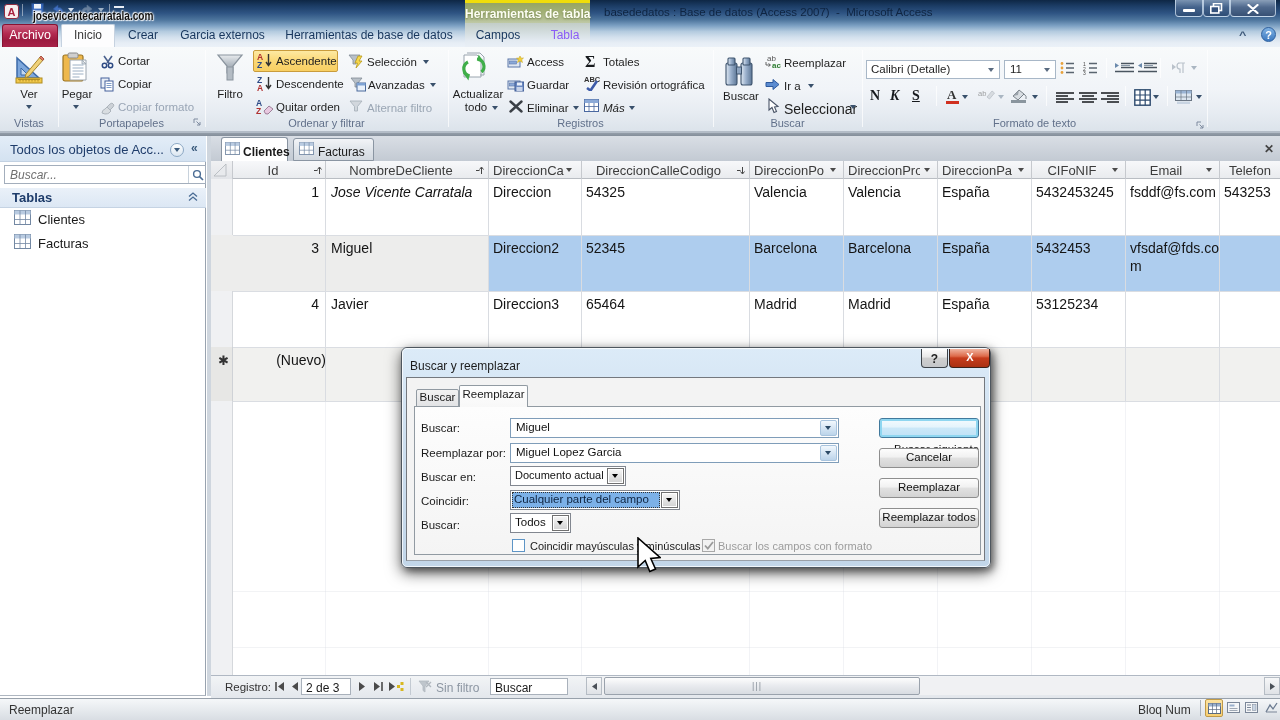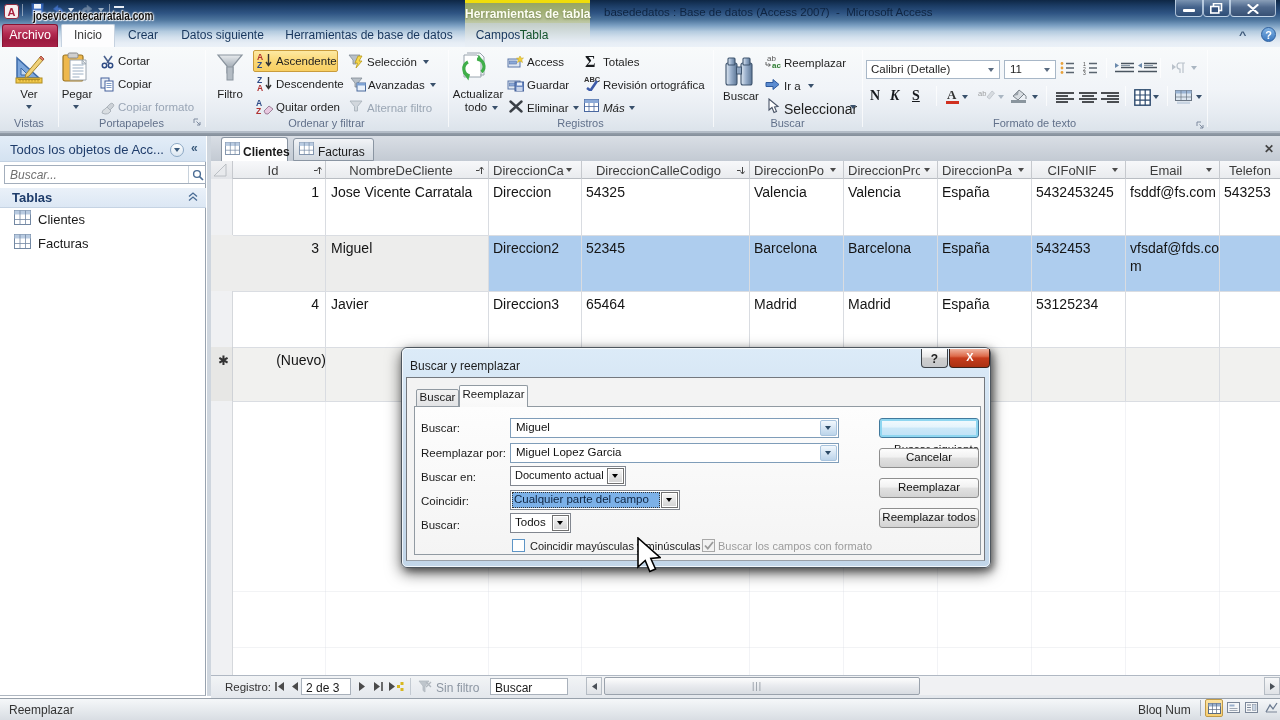--- a/index.html
+++ b/index.html
@@ -58,24 +58,24 @@
 
 <div class="tx" style="left:1240px;top:29px;font-size:9px;color:#3f5a7a;font-weight:bold;transform:scaleX(1.4);">˄</div>
 <div class="a" style="left:1261px;top:27px;width:15px;height:15px;border-radius:8px;background:linear-gradient(#7fb2e3,#3c78c0);border:1px solid #2d5f9e;"></div>
 <div class="tx" style="left:1261px;top:29px;width:15px;text-align:center;font-size:11px;font-weight:bold;color:#fff;">?</div>
 
 <div class="a" style="left:2px;top:24px;width:56px;height:23px;background:linear-gradient(#cb5d7c,#b32950 40%,#9c1b40 70%,#a72248);border-radius:3px 3px 0 0;border:1px solid #871332;border-bottom:none;"></div>
 <div class="tx" style="left:2px;top:28px;width:56px;text-align:center;font-size:12.5px;color:#fff;">Archivo</div>
 <div class="a" style="left:61px;top:24px;width:54px;height:23px;background:#fdfdfe;border:1px solid #c6d2e0;border-bottom:none;border-radius:2px 2px 0 0;"></div>
 <div class="tx" style="left:61px;top:28px;width:54px;text-align:center;font-size:12px;color:#3b3b3b;">Inicio</div>
 <div class="tx" style="left:119px;top:28px;width:48px;text-align:center;font-size:12px;color:#17365d;">Crear</div>
-<div class="tx" style="left:174px;top:28px;width:97px;text-align:center;font-size:12px;color:#17365d;">Datos siguiente</div>
+<div class="tx" style="left:174px;top:28px;width:97px;text-align:center;font-size:12px;color:#17365d;">Garcia externos</div>
 <div class="tx" style="left:277px;top:28px;width:184px;text-align:center;font-size:12px;color:#17365d;">Herramientas de base de datos</div>
 <div class="tx" style="left:466px;top:28px;width:64px;text-align:center;font-size:12px;color:#17365d;">Campos</div>
-<div class="tx" style="left:508px;top:28px;width:52px;text-align:center;font-size:12px;color:#14532d;">Tabla</div>
+<div class="tx" style="left:539px;top:28px;width:52px;text-align:center;font-size:12px;color:#8b5cf6;">Tabla</div>
 
 <div class="a" style="left:0;top:47px;width:1280px;height:84px;background:linear-gradient(#f8fafb,#f1f4f8 50%,#e7ecf2 78%,#dce3eb);"></div>
 <div class="a" style="left:0;top:131px;width:1280px;height:2px;background:#b3bcc7;"></div>
 <div class="sep" style="left:58px;top:50px;height:77px;"></div>
 <div class="sep" style="left:205px;top:50px;height:77px;"></div>
 <div class="sep" style="left:448px;top:50px;height:77px;"></div>
 <div class="sep" style="left:713px;top:50px;height:77px;"></div>
 <div class="sep" style="left:862px;top:50px;height:77px;"></div>
 <div class="sep" style="left:1207px;top:50px;height:77px;"></div>
 <div class="glabel" style="left:0;width:58px;">Vistas</div>
@@ -463,21 +463,21 @@
 <div class="vlnh" style="left:1219px;"></div>
 
 <div class="rowline" style="top:235px;"></div>
 <div class="rowline" style="top:291px;"></div>
 <div class="rowline" style="top:347px;"></div>
 <div class="rowline" style="top:401px;"></div>
 <div class="rowline" style="top:591px;opacity:.35;"></div>
 <div class="rowline" style="top:647px;opacity:.35;"></div>
 
 <div class="cell" style="left:233px;top:184px;width:86px;text-align:right;">1</div>
-<div class="cell" style="left:331px;top:184px;">Jose Vicente Carratala</div>
+<div class="cell" style="left:331px;top:184px;font-style:italic;">Jose Vicente Carratala</div>
 <div class="cell" style="left:493px;top:184px;">Direccion</div>
 <div class="cell" style="left:586px;top:184px;">54325</div>
 <div class="cell" style="left:754px;top:184px;">Valencia</div>
 <div class="cell" style="left:848px;top:184px;">Valencia</div>
 <div class="cell" style="left:942px;top:184px;">España</div>
 <div class="cell" style="left:1036px;top:184px;">5432453245</div>
 <div class="cell" style="left:1130px;top:184px;">fsddf@fs.com</div>
 <div class="cell" style="left:1224px;top:184px;">543253</div>
 
 <div class="cell" style="left:233px;top:240px;width:86px;text-align:right;">3</div>

